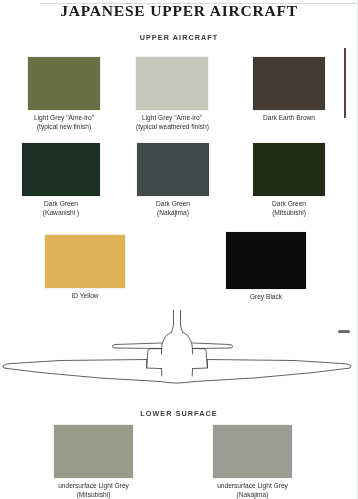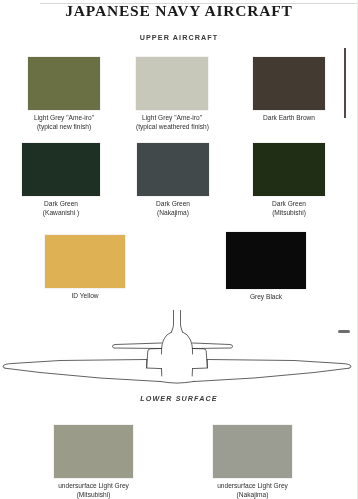--- a/index.html
+++ b/index.html
@@ -76,21 +76,21 @@
     width: 358px;
     left: 0;
     text-align: center;
     font-family: "Liberation Sans", sans-serif;
     font-size: 7.2px;
     font-weight: bold;
     letter-spacing: 1.1px;
     color: #3a3a3a;
   }
   .section-head.upper { top: 33px; }
-  .section-head.lower { top: 394px; font-style: italic; }
+  .section-head.lower { top: 409px; }
 
   
   .swatch-cell {
     position: absolute;
   }
   .swatch-chip {
     width: 100%;
     height: 53px;
     box-shadow: 0 0 0 0.5px rgba(0,0,0,0.10);
   }
@@ -118,21 +118,21 @@
 </head>
 <body>
 
 <div id="page" style="background: rgb(255, 255, 255);">
 
   <div class="edge-rule-top"></div>
   <div class="edge-rule-right"></div>
   <div class="edge-rule-right2"></div>
   <div class="edge-mark"></div>
 
-  <div class="title">JAPANESE NAVY AIRCRAFT</div>
+  <div class="title">JAPANESE UPPER AIRCRAFT</div>
 
   <div class="section-head upper">UPPER AIRCRAFT</div>
   <div class="section-head lower">LOWER SURFACE</div>
 
   <div class="swatch-cell" style="left: 28px; top: 57px; width: 72px;">
     <div class="swatch-chip" style="background: rgb(107, 111, 68); height: 53px;"></div>
     <div class="swatch-label">
       <span>Light Grey "Ame-iro"</span>
       <span class="l2">(typical new finish)</span>
     </div>

